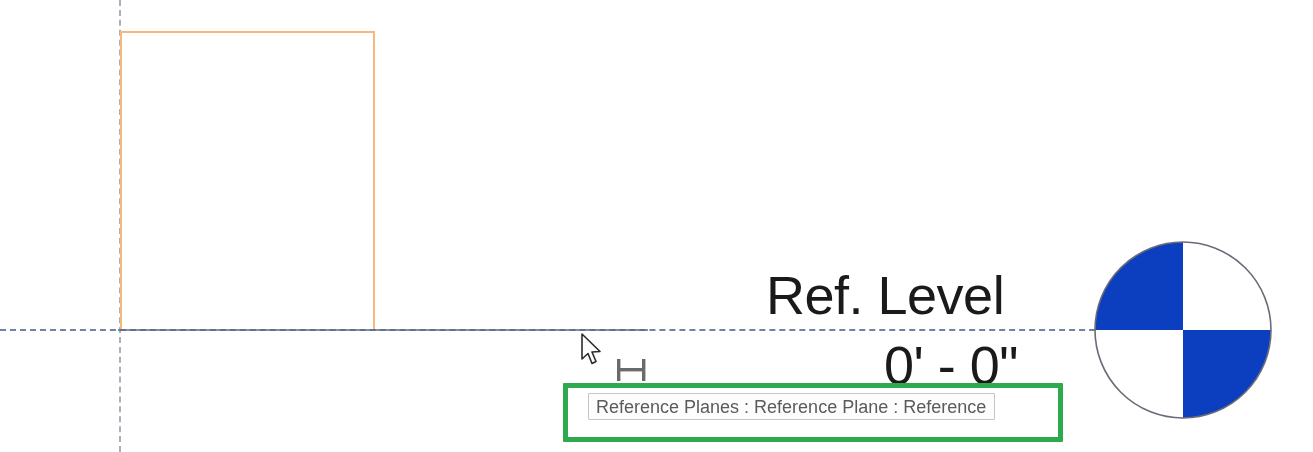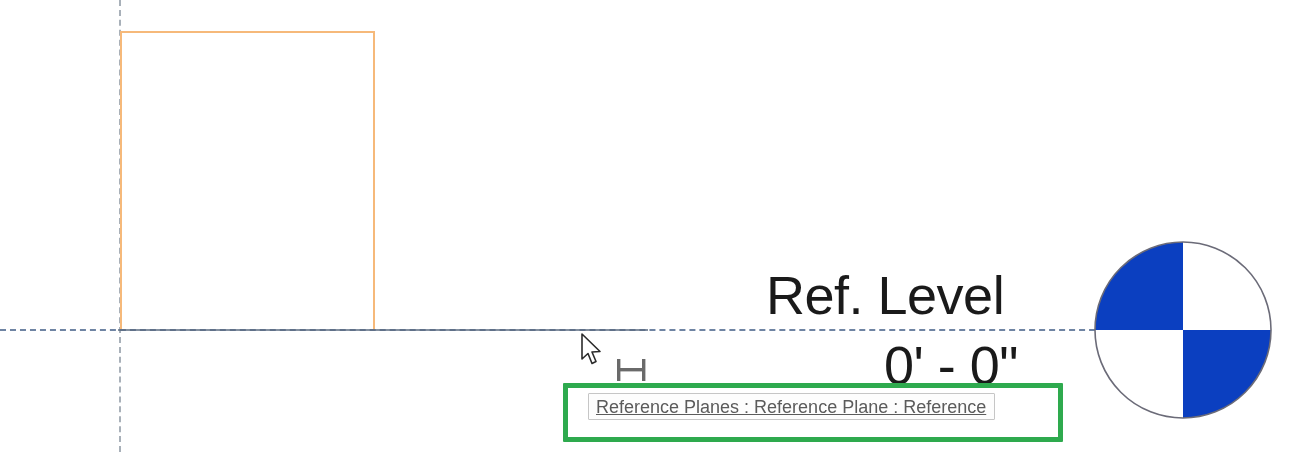--- a/index.html
+++ b/index.html
@@ -141,21 +141,20 @@
     border: 1px solid #c6c6c6;
     box-sizing: border-box;
     border-radius: 1px;
     box-shadow: 0 0 0 0 rgba(0,0,0,0);
   }
   .tooltip-text {
     font-size: 18px;
     color: #5b5b5b;
     white-space: nowrap;
     line-height: 1;
-    text-decoration: underline;
   }
 </style>
 </head>
 <body>
 
 <div id="canvas">
 
   <div class="ref-plane-vert"></div>
 
   <div class="sketch-rect"></div>

